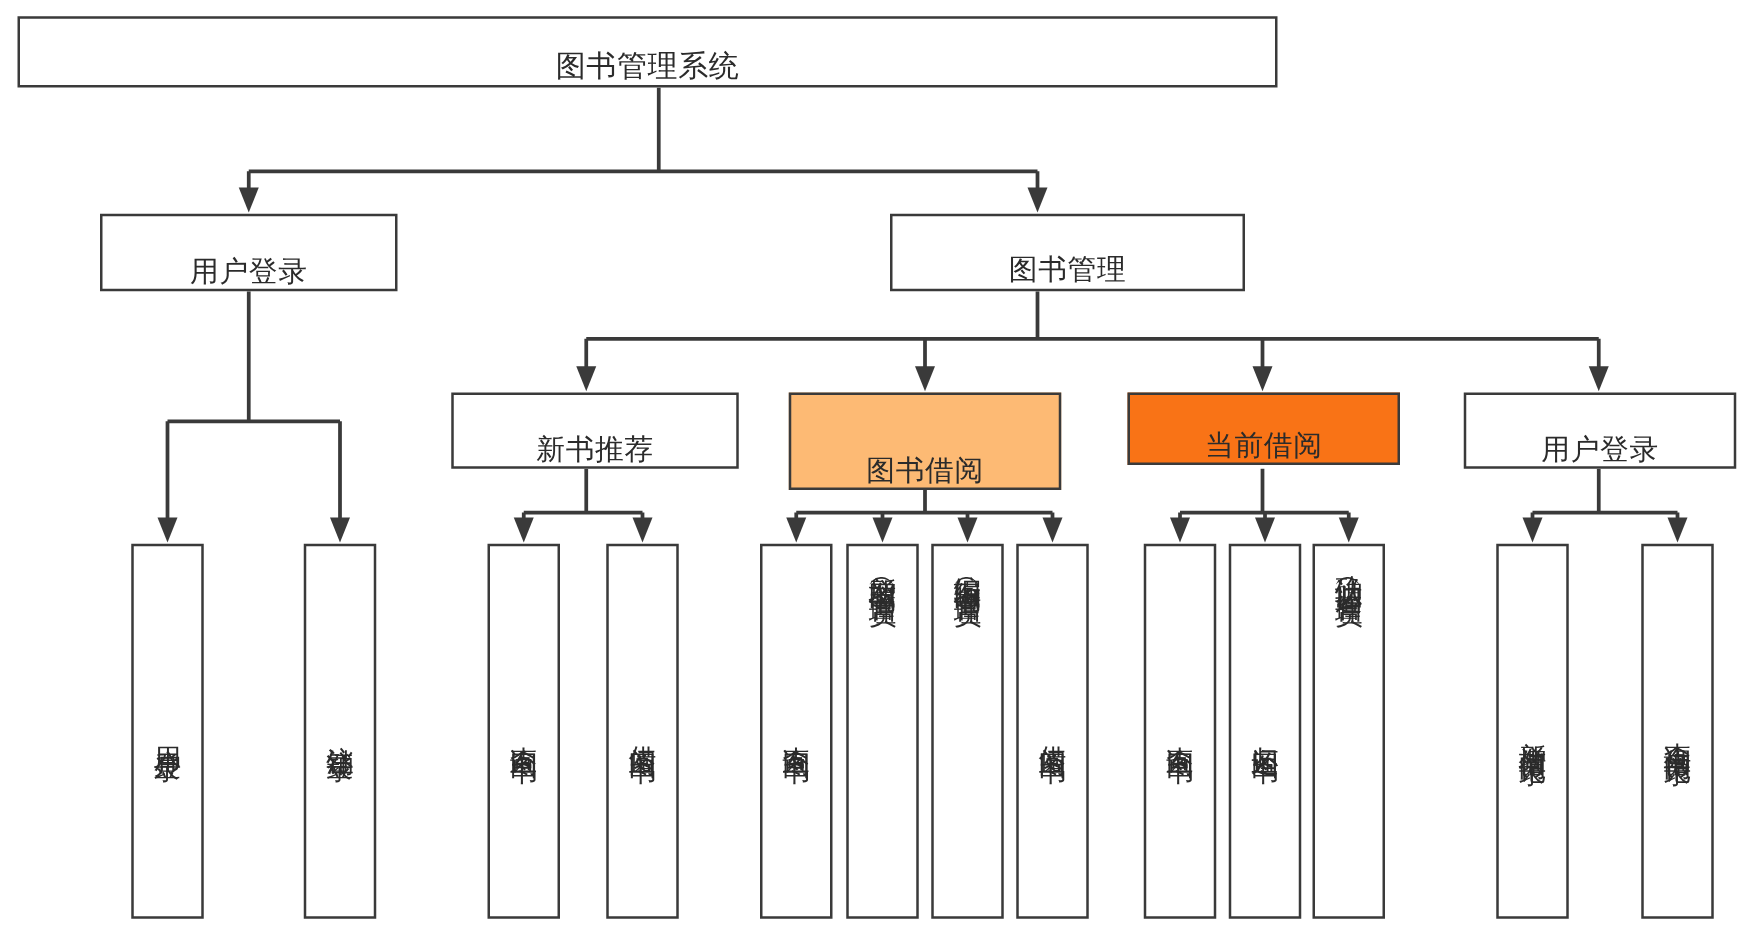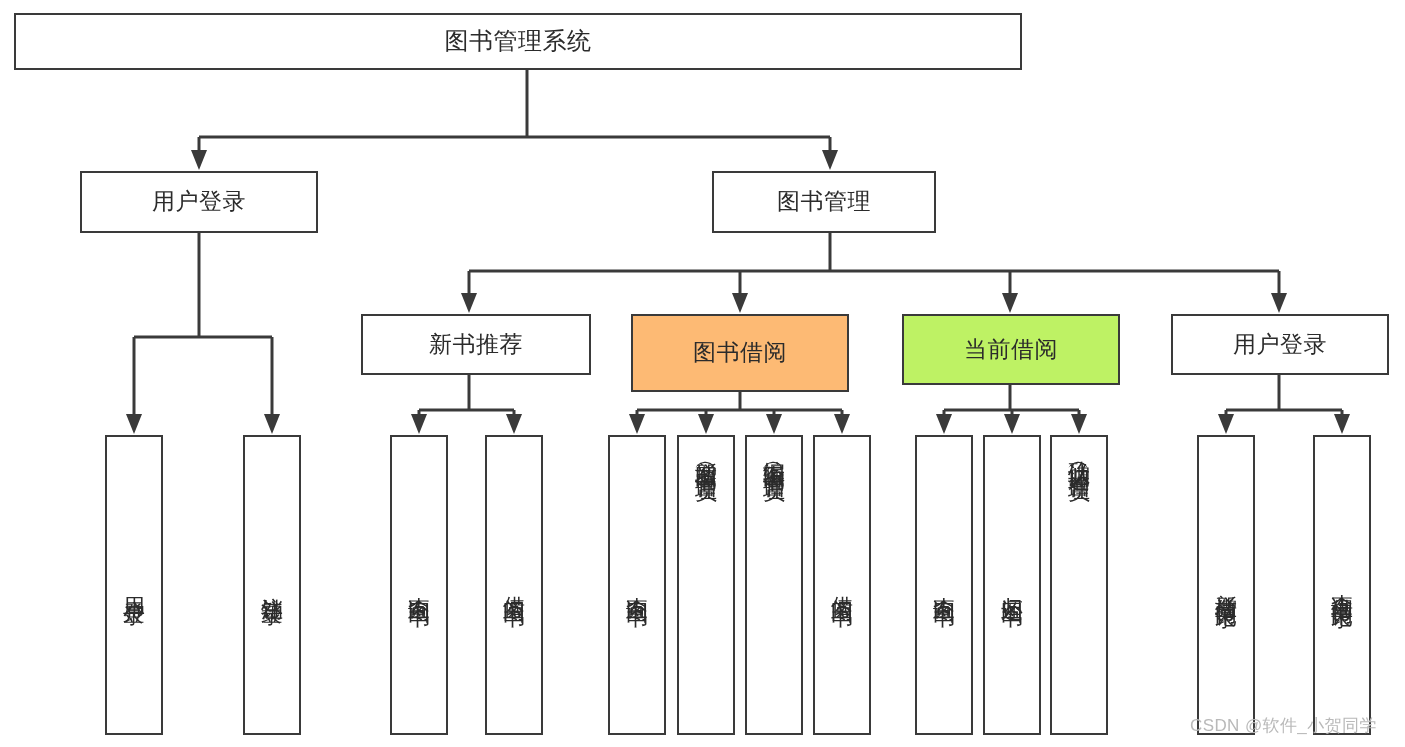--- a/index.html
+++ b/index.html
@@ -24,21 +24,21 @@
     width: 1405px;
     height: 747px;
     display: block;
   }
   .node-box {
     position: absolute;
     box-sizing: border-box;
     background: #ffffff;
     border: 2.5px solid #3a3a3a;
     display: flex;
-    align-items: center;
+    align-items: flex-end;
     justify-content: center;
     overflow: hidden;
   }
   .node-label {
     color: #2b2b2b;
     text-align: center;
     line-height: 1.18;
     white-space: nowrap;
     letter-spacing: 0.5px;
   }
@@ -136,30 +136,30 @@
       </g>
   </svg>
 
   <div id="boxes-layer">
       <div class="node-box horiz root" style="left: 14px; top: 13px; width: 1008px; height: 57px; border-color: rgb(58, 58, 58); background: rgb(255, 255, 255);">
         <span class="node-label" style="color: rgb(43, 43, 43);">图书管理系统</span>
       </div>
       <div class="node-box horiz" style="left: 80px; top: 171px; width: 238px; height: 62px; border-color: rgb(58, 58, 58); background: rgb(255, 255, 255);">
         <span class="node-label" style="color: rgb(43, 43, 43);">用户登录</span>
       </div>
-      <div class="node-box horiz" style="left: 712px; top: 171px; width: 224px; height: 62px; border-color: rgb(58, 58, 58); background: rgb(255, 255, 255);">
+      <div class="node-box horiz" style="left: 712px; top: 171px; width: 284px; height: 62px; border-color: rgb(58, 58, 58); background: rgb(255, 255, 255); font-family: Liberation Mono, monospace;">
         <span class="node-label" style="color: rgb(43, 43, 43);">图书管理</span>
       </div>
       <div class="node-box horiz" style="left: 361px; top: 314px; width: 230px; height: 61px; border-color: rgb(58, 58, 58); background: rgb(255, 255, 255);">
         <span class="node-label" style="color: rgb(43, 43, 43);">新书推荐</span>
       </div>
       <div class="node-box horiz" style="left: 631px; top: 314px; width: 218px; height: 78px; border-color: rgb(58, 58, 58); background: #fdba74;">
         <span class="node-label" style="color: rgb(43, 43, 43);">图书借阅</span>
       </div>
-      <div class="node-box horiz" style="left: 902px; top: 314px; width: 218px; height: 71px; border-color: rgb(58, 58, 58); background: #bef264;">
+      <div class="node-box horiz" style="left: 902px; top: 314px; width: 218px; height: 58px; border-color: rgb(58, 58, 58); background: #f97316;">
         <span class="node-label" style="color: rgb(43, 43, 43);">当前借阅</span>
       </div>
       <div class="node-box horiz" style="left: 1171px; top: 314px; width: 218px; height: 61px; border-color: rgb(58, 58, 58); background: rgb(255, 255, 255);">
         <span class="node-label" style="color: rgb(43, 43, 43);">用户登录</span>
       </div>
       <div class="node-box vert centered" style="left: 105px; top: 435px; width: 58px; height: 300px; border-color: rgb(58, 58, 58); background: rgb(255, 255, 255);">
         <span class="node-label" style="color: rgb(43, 43, 43);">用户登录</span>
       </div>
       <div class="node-box vert centered" style="left: 243px; top: 435px; width: 58px; height: 300px; border-color: rgb(58, 58, 58); background: rgb(255, 255, 255);">
         <span class="node-label" style="color: rgb(43, 43, 43);">注销登录</span>
@@ -192,15 +192,14 @@
         <span class="node-label" style="color: rgb(43, 43, 43);">确认归还（管理员）</span>
       </div>
       <div class="node-box vert centered" style="left: 1197px; top: 435px; width: 58px; height: 300px; border-color: rgb(58, 58, 58); background: rgb(255, 255, 255);">
         <span class="node-label" style="color: rgb(43, 43, 43);">新增借阅记录</span>
       </div>
       <div class="node-box vert centered" style="left: 1313px; top: 435px; width: 58px; height: 300px; border-color: rgb(58, 58, 58); background: rgb(255, 255, 255);">
         <span class="node-label" style="color: rgb(43, 43, 43);">查询借阅记录</span>
       </div>
     </div>
 
-  <div id="watermark">CSDN @软件_小贺同学</div>
 
 </div>
 
 </body></html>

